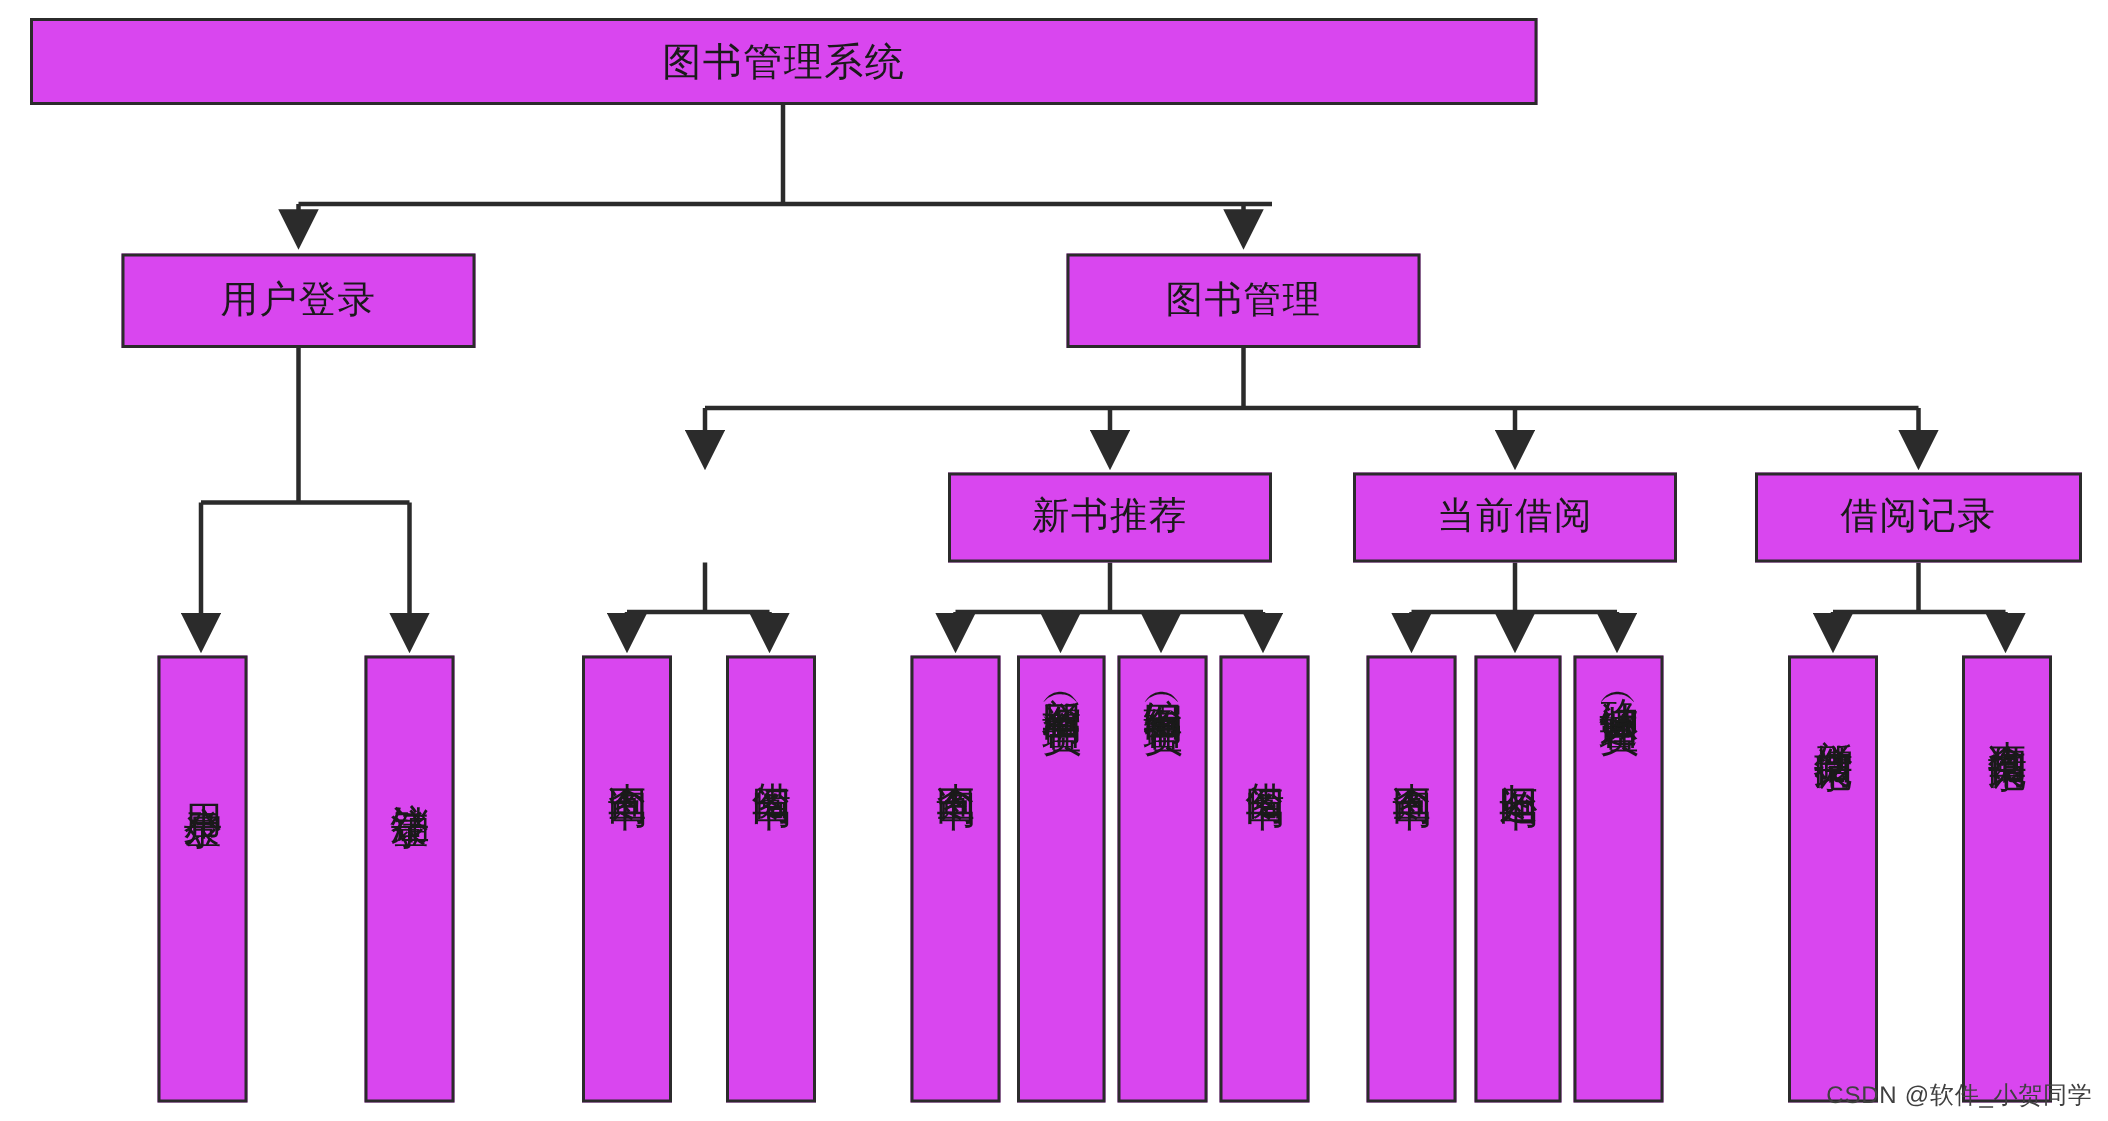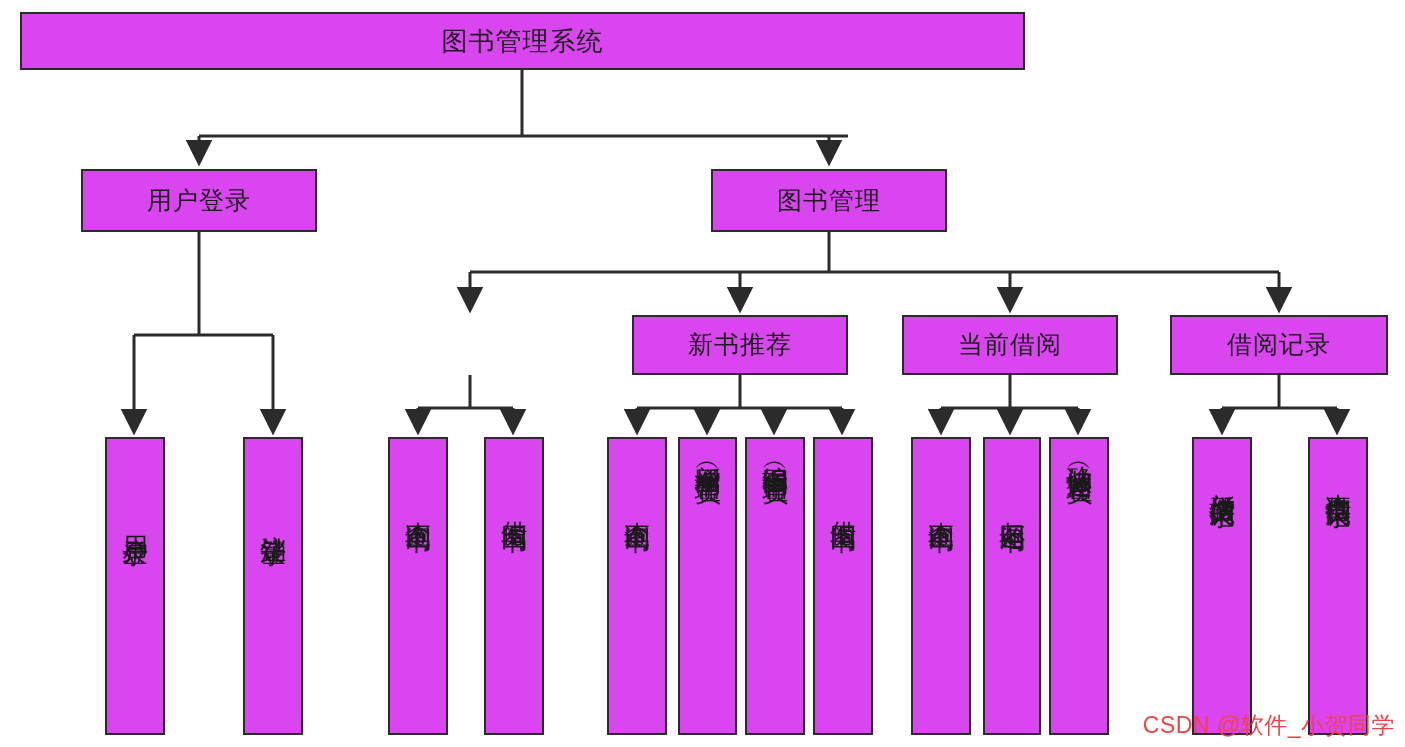--- a/index.html
+++ b/index.html
@@ -52,22 +52,22 @@
     font-size: 26px;
     line-height: 1.22;
     letter-spacing: 2px;
     white-space: nowrap;
   }
   .node-v.pad-small { padding-top: 8px; }
   .watermark {
     position: absolute;
     right: 10px;
     bottom: 6px;
-    font-size: 23px;
-    color: #ef4444;
+    font-size: 16px;
+    color: #404040;
     letter-spacing: 0.5px;
     white-space: nowrap;
     font-family: "Liberation Sans", "DejaVu Sans", sans-serif;
   }
 </style>
 </head>
 <body>
 
 <div id="canvas">
 

